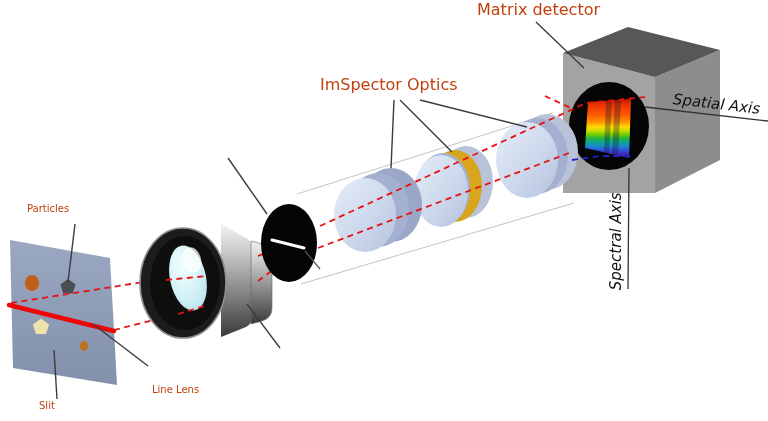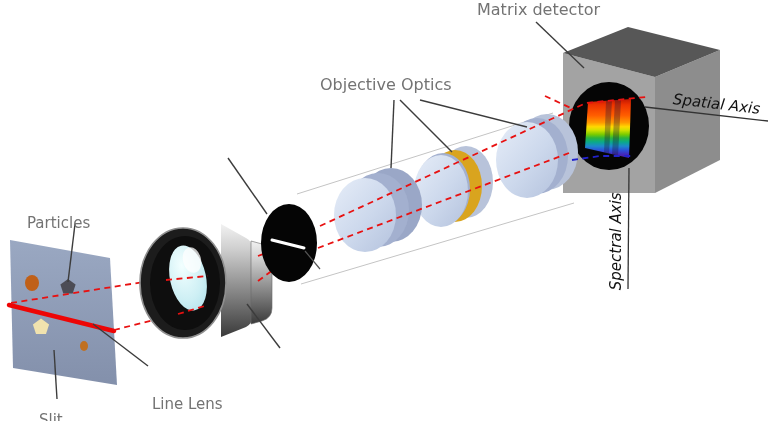--- a/index.html
+++ b/index.html
@@ -1,20 +1,20 @@
 <!DOCTYPE html>
 <html><head>
 <meta charset="utf-8">
 <style>
   html,body{margin:0;padding:0;background:#fff;}
   #stage{position:relative;width:768px;height:421px;background:#ffffff;overflow:hidden;
          font-family:"DejaVu Sans","Liberation Sans",sans-serif;}
   #stage svg{position:absolute;left:0;top:0;}
-  .label{position:absolute;font-size:16px;color:#737373;white-space:nowrap;line-height:1.1;}
-  .label.small{font-size:15px;margin-top:12px;}
+  .label{position:absolute;font-size:16px;color:#c2410c;white-space:nowrap;line-height:1.1;}
+  .label.small{font-size:10px;}
   .axis{font-style:italic;font-size:15px;color:#111;}
   .rot-spatial{transform:rotate(6.5deg);transform-origin:0 0;}
   .rot-spectral{width:100px;text-align:center;transform:rotate(-90deg);}
 </style>
 </head>
 <body>
 
 <div id="stage">
 <svg width="768" height="421" viewBox="0 0 768 421">
   <defs>
@@ -142,19 +142,19 @@
     <line x1="247" y1="304" x2="280" y2="348"></line>
     <line x1="228" y1="158" x2="267" y2="214"></line>
     <line x1="394" y1="100" x2="391" y2="168"></line>
     <line x1="400" y1="100" x2="452" y2="152"></line>
     <line x1="420" y1="100" x2="527" y2="127"></line>
     <line x1="536" y1="22" x2="584" y2="68"></line>
   </g>
 </svg>
 
   <div class="label" style="left:477px;top:1px;">Matrix detector</div>
-  <div class="label" style="left:320px;top:76px;">Objective Optics</div>
+  <div class="label" style="left:320px;top:76px;">ImSpector Optics</div>
   <div class="label small" style="left:27px;top:203px;">Particles</div>
   <div class="label small" style="left:39px;top:400px;">Slit</div>
   <div class="label small" style="left:152px;top:384px;">Line Lens</div>
   <div class="label axis rot-spatial" style="left:674px;top:91px;">Spatial Axis</div>
   <div class="label axis rot-spectral" style="left:566px;top:233px;">Spectral Axis</div>
 </div>
 
 </body></html>

